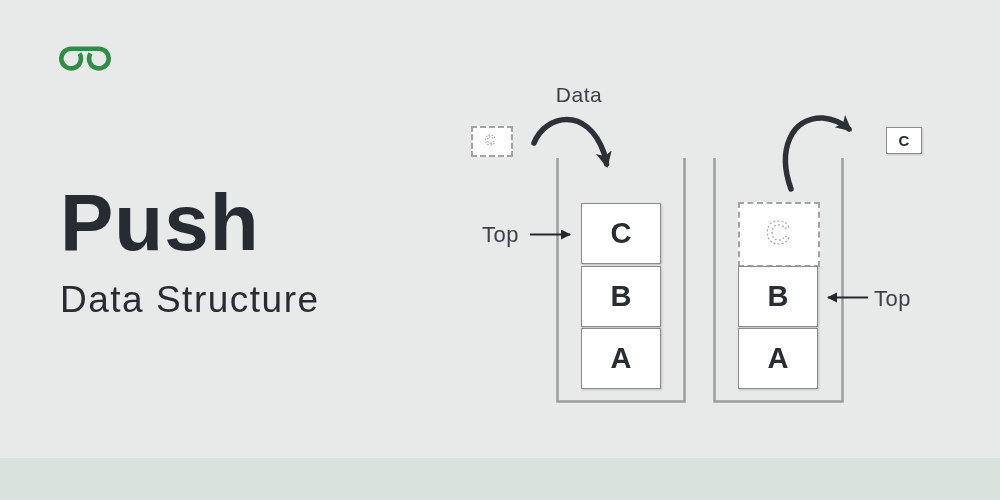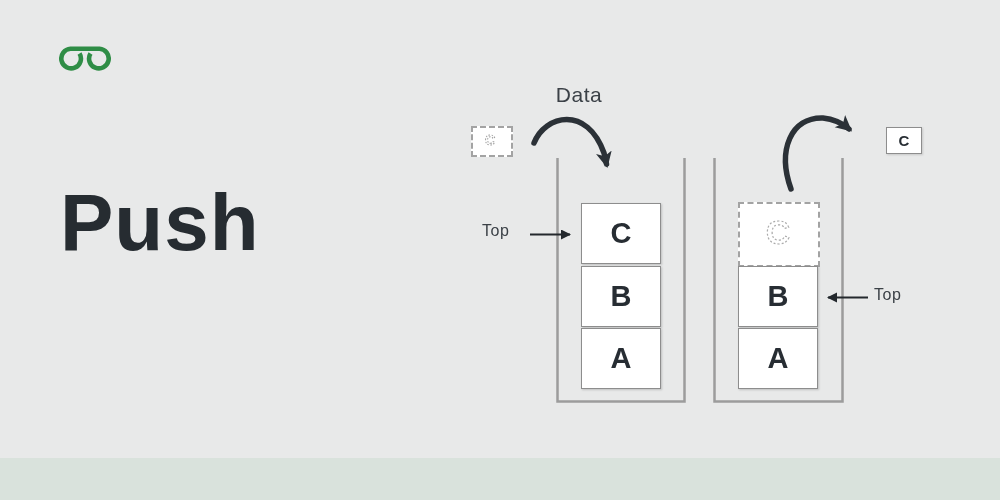--- a/index.html
+++ b/index.html
@@ -23,21 +23,21 @@
   .subtitle{
     position:absolute;left:60px;top:280px;
     font-size:37px;font-weight:400;line-height:40px;
     color:#262c31;letter-spacing:1.5px;
   }
   .op-label{
     position:absolute;width:90px;text-align:center;
     font-size:21px;color:#3b4147;letter-spacing:0.5px;
   }
   .ptr-label{
-    position:absolute;font-size:16px;color:#3b4147;letter-spacing:0.5px;
+    position:absolute;font-size:22px;color:#3b4147;letter-spacing:0.5px;
   }
   .box{
     position:absolute;background:#ffffff;
     border:1px solid #8d8d8d;
     box-shadow:1px 1px 2px rgba(0,0,0,0.18);
     display:flex;align-items:center;justify-content:center;
     font-size:29px;font-weight:bold;color:#272d33;
   }
   .box.mid{left:581px;width:78px;height:59px;}
   .box.right{left:738px;width:78px;height:59px;}
@@ -72,20 +72,21 @@
   <div class="footer-band"></div>
 
   <svg class="logo" viewBox="0 0 52 30">
     <g fill="none" stroke="#2f8d46" stroke-width="4.6">
       <path d="M 26 4.8 H 11.5 A 9.8 9.8 0 1 0 20.5 9.5"></path>
       <path d="M 26 4.8 H 40.5 A 9.8 9.8 0 1 1 31.5 9.5"></path>
     </g>
   </svg>
 
   <div class="title">Push</div>
+  <div class="subtitle">Data Structure</div>
 
   <div class="op-label" style="left:534px;top:83px;">Data</div>
 
   <div class="ptr-label" style="left:482px;top:222px;">Top</div>
   <div class="ptr-label" style="left:874px;top:286px;">Top</div>
 
   <div class="boxes">
 
     <div class="small-box incoming"></div>
 

